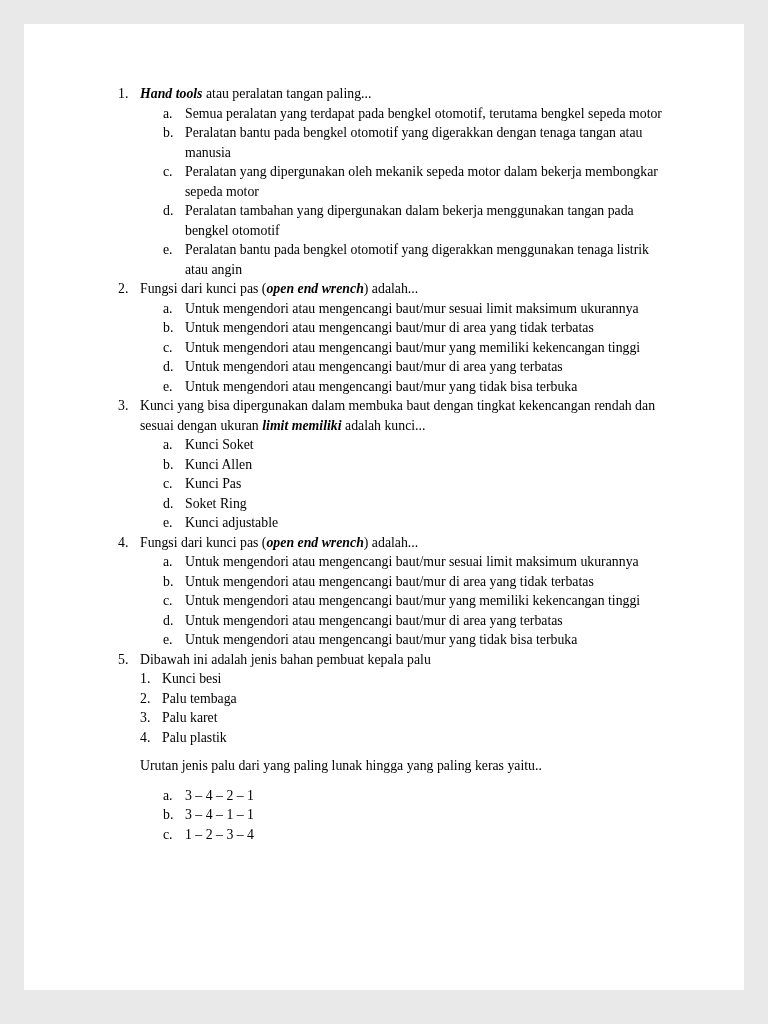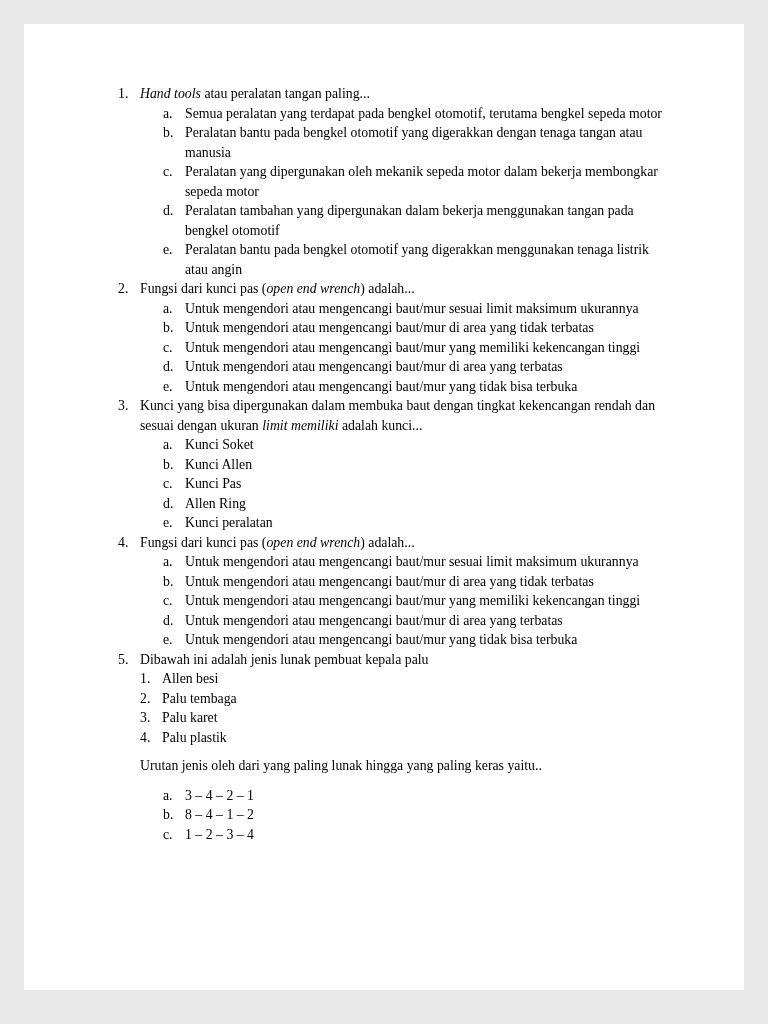--- a/index.html
+++ b/index.html
@@ -27,21 +27,21 @@
   .qrow { display: flex; align-items: flex-start; }
   .qnum { flex: 0 0 22px; width: 22px; }
   .qbody { flex: 1 1 auto; min-width: 0; }
   .stem { }
   .opt { display: flex; align-items: flex-start; }
   .options .opt { margin-left: 23px; }
   .sublist .opt { margin-left: 0; }
   .olabel { flex: 0 0 22px; width: 22px; }
   .otext { flex: 1 1 auto; min-width: 0; }
   .followup { margin: 9px 0 10px 0; }
-  .it { font-style: italic; }
+  .it { font-style: italic; font-weight: bold; }
 </style>
 </head>
 <body>
 
 <div class="page">
   <div class="content">
       <div class="question">
     <div class="qrow">
       <span class="qnum">1.</span>
       <div class="qbody">
@@ -117,25 +117,25 @@
               <div class="opt">
     <span class="olabel">b.</span>
     <span class="otext">Kunci Allen</span>
   </div>
               <div class="opt">
     <span class="olabel">c.</span>
     <span class="otext">Kunci Pas</span>
   </div>
               <div class="opt">
     <span class="olabel">d.</span>
-    <span class="otext">Allen Ring</span>
-  </div>
-              <div class="opt">
-    <span class="olabel">e.</span>
-    <span class="otext">Kunci peralatan</span>
+    <span class="otext">Soket Ring</span>
+  </div>
+              <div class="opt">
+    <span class="olabel">e.</span>
+    <span class="otext">Kunci adjustable</span>
   </div>
             </div>
       </div>
     </div>
   </div>
       <div class="question">
     <div class="qrow">
       <span class="qnum">4.</span>
       <div class="qbody">
         <div class="stem"><span>Fungsi dari kunci pas (</span><span class="it">open end wrench</span><span>) adalah...</span></div>
@@ -162,48 +162,48 @@
     <span class="otext">Untuk mengendori atau mengencangi baut/mur yang tidak bisa terbuka</span>
   </div>
             </div>
       </div>
     </div>
   </div>
       <div class="question">
     <div class="qrow">
       <span class="qnum">5.</span>
       <div class="qbody">
-        <div class="stem"><span>Dibawah ini adalah jenis lunak pembuat kepala palu</span></div>
+        <div class="stem"><span>Dibawah ini adalah jenis bahan pembuat kepala palu</span></div>
         <div class="sublist">
               <div class="opt">
     <span class="olabel">1.</span>
-    <span class="otext">Allen besi</span>
+    <span class="otext">Kunci besi</span>
   </div>
               <div class="opt">
     <span class="olabel">2.</span>
     <span class="otext">Palu tembaga</span>
   </div>
               <div class="opt">
     <span class="olabel">3.</span>
     <span class="otext">Palu karet</span>
   </div>
               <div class="opt">
     <span class="olabel">4.</span>
     <span class="otext">Palu plastik</span>
   </div>
             </div>
-        <div class="followup">Urutan jenis oleh dari yang paling lunak hingga yang paling keras yaitu..</div>
+        <div class="followup">Urutan jenis palu dari yang paling lunak hingga yang paling keras yaitu..</div>
         <div class="options">
               <div class="opt">
     <span class="olabel">a.</span>
     <span class="otext">3 – 4 – 2 – 1</span>
   </div>
               <div class="opt">
     <span class="olabel">b.</span>
-    <span class="otext">8 – 4 – 1 – 2</span>
+    <span class="otext">3 – 4 – 1 – 1</span>
   </div>
               <div class="opt">
     <span class="olabel">c.</span>
     <span class="otext">1 – 2 – 3 – 4</span>
   </div>
             </div>
       </div>
     </div>
   </div>
     </div>

